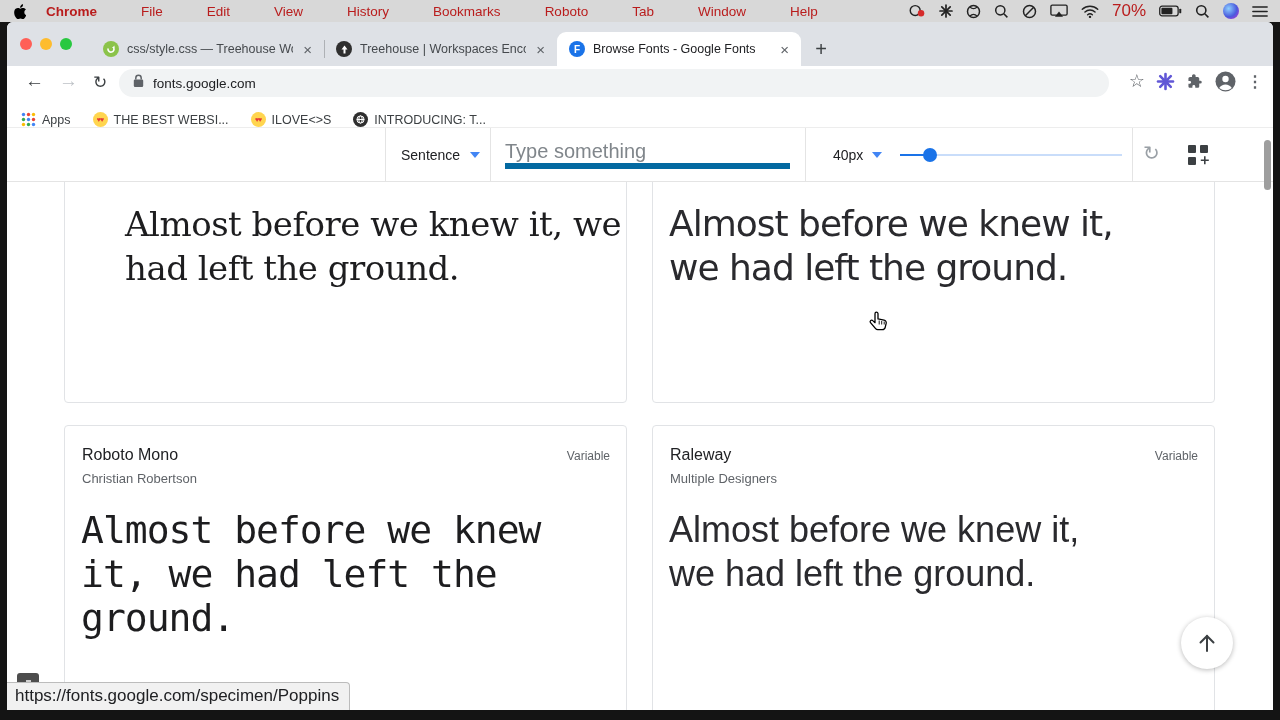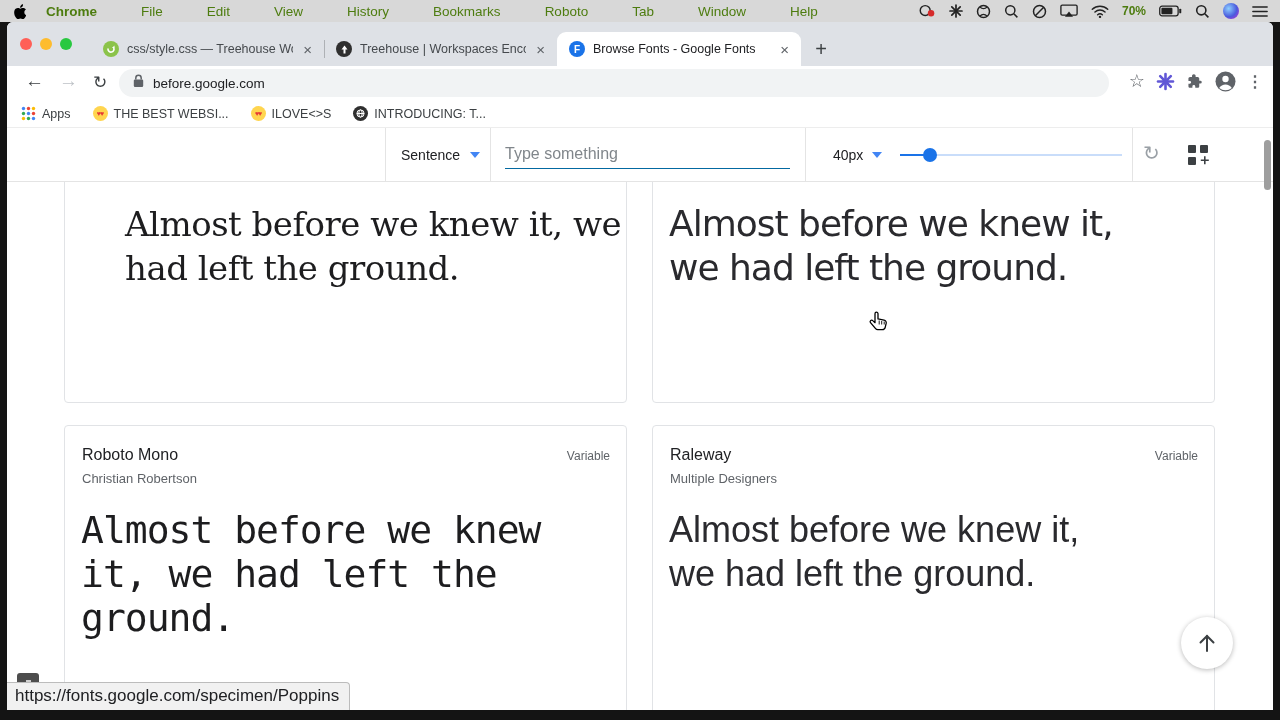--- a/index.html
+++ b/index.html
@@ -1,26 +1,26 @@
 <!DOCTYPE html>
 <html><head>
 <meta charset="utf-8">
 <style>
   * { margin:0; padding:0; box-sizing:border-box; }
   html,body { width:1280px; height:720px; overflow:hidden; }
   body { position:relative; background:#141414; font-family:"Liberation Sans",sans-serif; }
 
   
   .menubar { position:absolute; left:0; top:0; width:1280px; height:22px; background:#d8d8d8;
-             display:flex; align-items:center; padding:0 12px; gap:20px; font-size:13.5px; color:#4d7c0f; z-index:60;}
+             display:flex; align-items:center; padding:0 12px; gap:20px; font-size:13.5px; color:#b91c1c; z-index:60;}
   .menubar .app-name { font-weight:bold; }
   .menu-item { white-space:nowrap;margin-left:24px; }
   .menu-status { margin-left:auto; display:flex; align-items:center; gap:13px; }
   .menu-status svg { display:block; }
-  .battery-text { font-size:12px;font-weight:bold; }
+  .battery-text { font-size:17px; }
 
   
   .window { position:absolute; left:7px; top:22px; width:1266px; height:688px; background:#fff;
             border-radius:6px 6px 0 0; overflow:hidden; }
 
   
   .tabstrip { position:absolute; left:0; top:0; right:0; height:44px; background:#dee1e6; }
   .traffic { position:absolute; left:13px; top:16px; display:flex; gap:8px; }
   .traffic span { width:12px; height:12px; border-radius:50%; display:block; }
   .tl-red{background:#ff5f57;} .tl-yellow{background:#febc2e;} .tl-green{background:#28c840;}
@@ -41,38 +41,38 @@
   .nav-btn { position:absolute; top:4px; font-size:19px; color:#3c4043; }
   .nav-back { left:18px; } .nav-fwd { left:52px; color:#bdc1c6; } .nav-reload { left:86px; font-size:17px; top:6px;}
   .omnibox { position:absolute; left:112px; top:3px; width:990px; height:28px; background:#f1f3f4; border-radius:14px;
              display:flex; align-items:center; padding:0 14px; gap:9px; }
   .omni-url { font-size:13.5px; color:#202124; }
   .toolbar-right { position:absolute; right:10px; top:4px; display:flex; align-items:center; gap:11px; }
   .tr-icon { font-size:17px; color:#5f6368; display:flex; align-items:center; }
 
   
   .bookmarks { position:absolute; left:0; top:78px; right:0; height:28px; background:#fff; border-bottom:1px solid #ededed;
-               display:flex; align-items:center; padding-left:14px; gap:22px; font-size:12.5px; color:#3c4043; }
+               display:flex; align-items:flex-end; padding-left:14px; gap:22px; font-size:12.5px; color:#3c4043; }
   .bm-item { display:flex; align-items:center; gap:6px; white-space:nowrap; }
   .emoji-face { width:15px; height:15px; border-radius:50%; background:#ffd54f; display:flex; align-items:center;
                 justify-content:center; color:#e53935; font-size:7px; letter-spacing:-1px; }
   .bm-globe { width:15px; height:15px; border-radius:50%; background:#2f2f2f; display:flex; align-items:center; justify-content:center; }
 
   
   .page { position:absolute; left:0; top:106px; right:0; bottom:0; background:#fff; overflow:hidden; }
 
   .gf-toolbar { position:absolute; left:0; top:0; right:0; height:54px; background:#fff; border-bottom:1px solid #e4e4e4; z-index:5; }
   .gf-div { position:absolute; top:0; height:54px; border-left:1px solid #e4e4e4; }
   .gf-search { position:absolute; left:72px; top:14px; display:flex; align-items:center; gap:12px; }
   .gf-search input { border:none; outline:none; font-size:16px; width:210px; font-family:inherit; color:#202124; }
   .gf-search input::placeholder { color:#3c4043; }
   .gf-sentence { position:absolute; left:394px; top:19px; display:flex; align-items:center; gap:10px; font-size:14px; color:#202124; }
   .caret-down { width:0; height:0; border-left:5px solid transparent; border-right:5px solid transparent; border-top:6px solid #4285f4; }
   .gf-type { position:absolute; left:498px; top:11px; }
-  .gf-type input { border:none; outline:none; border-bottom:1px solid #0369a1; width:285px; height:30px; font-size:16px;
+  .gf-type input { border:none; outline:none; border-bottom:6px solid #0369a1; width:285px; height:30px; font-size:20px;
                    font-family:inherit; color:#ef4444; }
   .gf-type input::placeholder { color:#80868b; }
   .gf-size { position:absolute; left:826px; top:19px; display:flex; align-items:center; gap:9px; font-size:14px; color:#202124; }
   .gf-slider { position:absolute; left:893px; top:25px; width:222px; height:4px; }
   .slider-track { position:absolute; left:0; top:1px; width:100%; height:2px; background:#c9ddfa; }
   .slider-fill { position:absolute; left:0; top:1px; width:30px; height:2px; background:#1a73e8; }
   .slider-thumb { position:absolute; left:23px; top:-5px; width:14px; height:14px; border-radius:50%; background:#1a73e8; }
   .gf-refresh { position:absolute; left:1136px; top:13px; font-size:20px; color:#9aa0a6; }
   .gf-grid { position:absolute; left:1180px; top:16px; }
 
@@ -248,21 +248,21 @@
     <span class="nav-btn nav-back">←</span>
     <span class="nav-btn nav-fwd">→</span>
     <span class="nav-btn nav-reload">↻</span>
     <div class="omnibox">
       <span>
         <svg width="11" height="14" viewBox="0 0 11 14">
             <rect x="0.8" y="5.5" width="9.4" height="7.5" rx="1.2" fill="#5f6368"></rect>
             <path d="M2.8 5.5V4a2.7 2.7 0 015.4 0v1.5" fill="none" stroke="#5f6368" stroke-width="1.5"></path>
           </svg>
       </span>
-      <span class="omni-url">before.google.com</span>
+      <span class="omni-url">fonts.google.com</span>
     </div>
     <div class="toolbar-right">
       <span class="tr-icon" style="font-size:18px;">☆</span>
       <span class="tr-icon">
         <svg width="19" height="19" viewBox="0 0 19 19">
             <g stroke="#6157d6" stroke-width="2.6" stroke-linecap="round">
               <line x1="9.5" y1="2" x2="9.5" y2="17"></line>
               <line x1="2" y1="9.5" x2="17" y2="9.5"></line>
               <line x1="4.2" y1="4.2" x2="14.8" y2="14.8"></line>
               <line x1="14.8" y1="4.2" x2="4.2" y2="14.8"></line>

